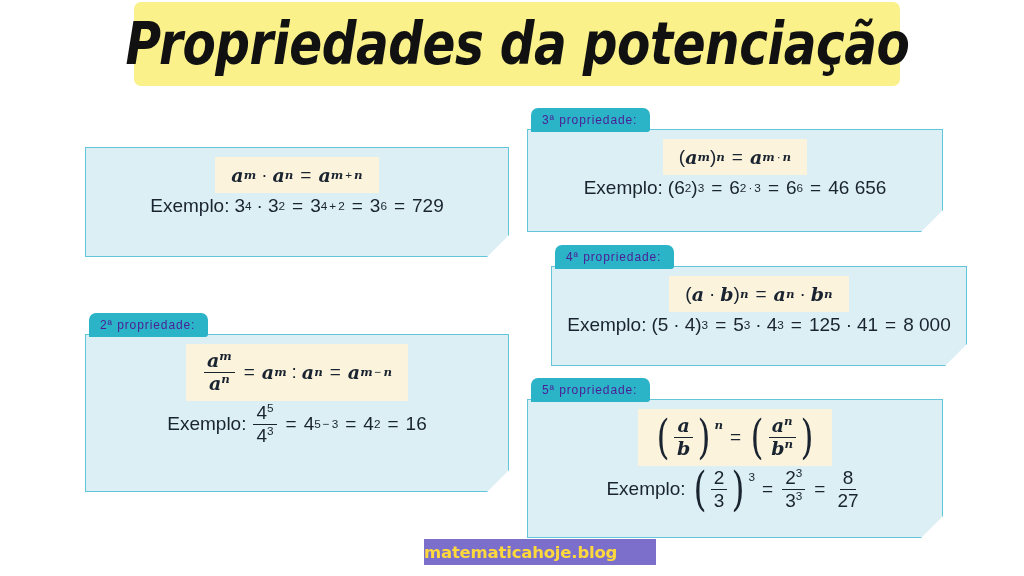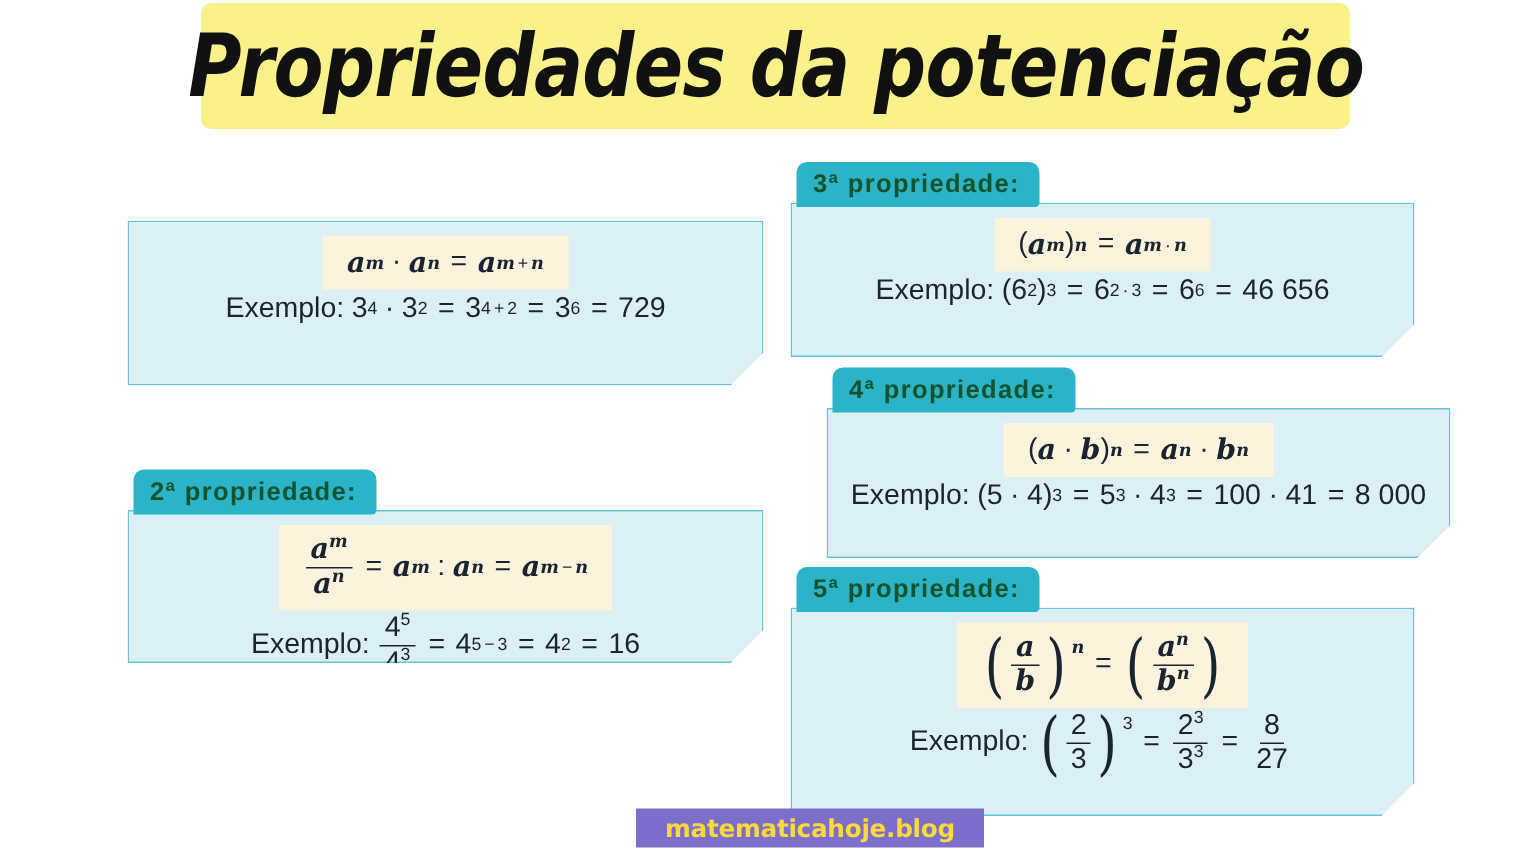--- a/index.html
+++ b/index.html
@@ -42,23 +42,23 @@
   }
 
   
   .card {
     position: absolute;
   }
   .card-tab {
     position: relative;
     display: inline-block;
     background: #2BB3C8;
-    color: #14532d;
-    font-size: 17px;
-    font-weight: bold;
+    color: #4c1d95;
+    font-size: 12px;
+    font-weight: normal;
     letter-spacing: 0.9px;
     padding: 5px 13px 5px 11px;
     border-radius: 7px 7px 3px 0;
     z-index: 3;
     margin-left: 4px;
   }
   .card-body {
     position: relative;
     background: #DCEFF4;
     border: 1.5px solid #63C6D8;
@@ -167,35 +167,35 @@
   
   #footer-badge {
     position: absolute;
     left: 424px;
     top: 539px;
     width: 232px;
     height: 26px;
     background: #7B6FCB;
     display: flex;
     align-items: center;
-    justify-content: center;
+    justify-content: flex-start;
   }
   #footer-text {
     color: #FFD93B;
     font-size: 16.5px;
     font-weight: bold;
     letter-spacing: -0.2px;
     font-family: "DejaVu Sans", sans-serif;
   }
 
   
   #card-1 { left: 85px;  top: 150px; width: 424px; }
   #card-1 .card-body { width: 424px; height: 110px; }
   #card-2 { left: 85px;  top: 313px; width: 424px; }
-  #card-2 .card-body { width: 424px; height: 102px; }
+  #card-2 .card-body { width: 424px; height: 158px; }
   #card-3 { left: 527px; top: 108px; width: 416px; }
   #card-3 .card-body { width: 416px; height: 103px; }
   #card-4 { left: 527px; top: 245px; width: 416px; padding-left: 24px; }
   #card-4 .card-body { width: 416px; height: 100px; }
   #card-5 { left: 527px; top: 378px; width: 416px; }
   #card-5 .card-body { width: 416px; height: 139px; }
 
   .body-inner {
     padding: 9px 14px 0 14px;
     height: 100%;
@@ -366,21 +366,21 @@
             <span class="num-plain">4</span>
             <span class="num-plain">)</span>
             <sup class="num-plain">3</sup>
             <span class="eq num-plain">=</span>
             <span class="num-plain">5</span>
             <sup class="num-plain">3</sup>
             <span class="op num-plain">·</span>
             <span class="num-plain">4</span>
             <sup class="num-plain">3</sup>
             <span class="eq num-plain">=</span>
-            <span class="num-plain">100</span>
+            <span class="num-plain">125</span>
             <span class="op num-plain">·</span>
             <span class="num-plain">41</span>
             <span class="eq num-plain">=</span>
             <span class="num-plain">8 000</span>
           </span>
       </div>
     </div>
   </div>
 </div>
 

